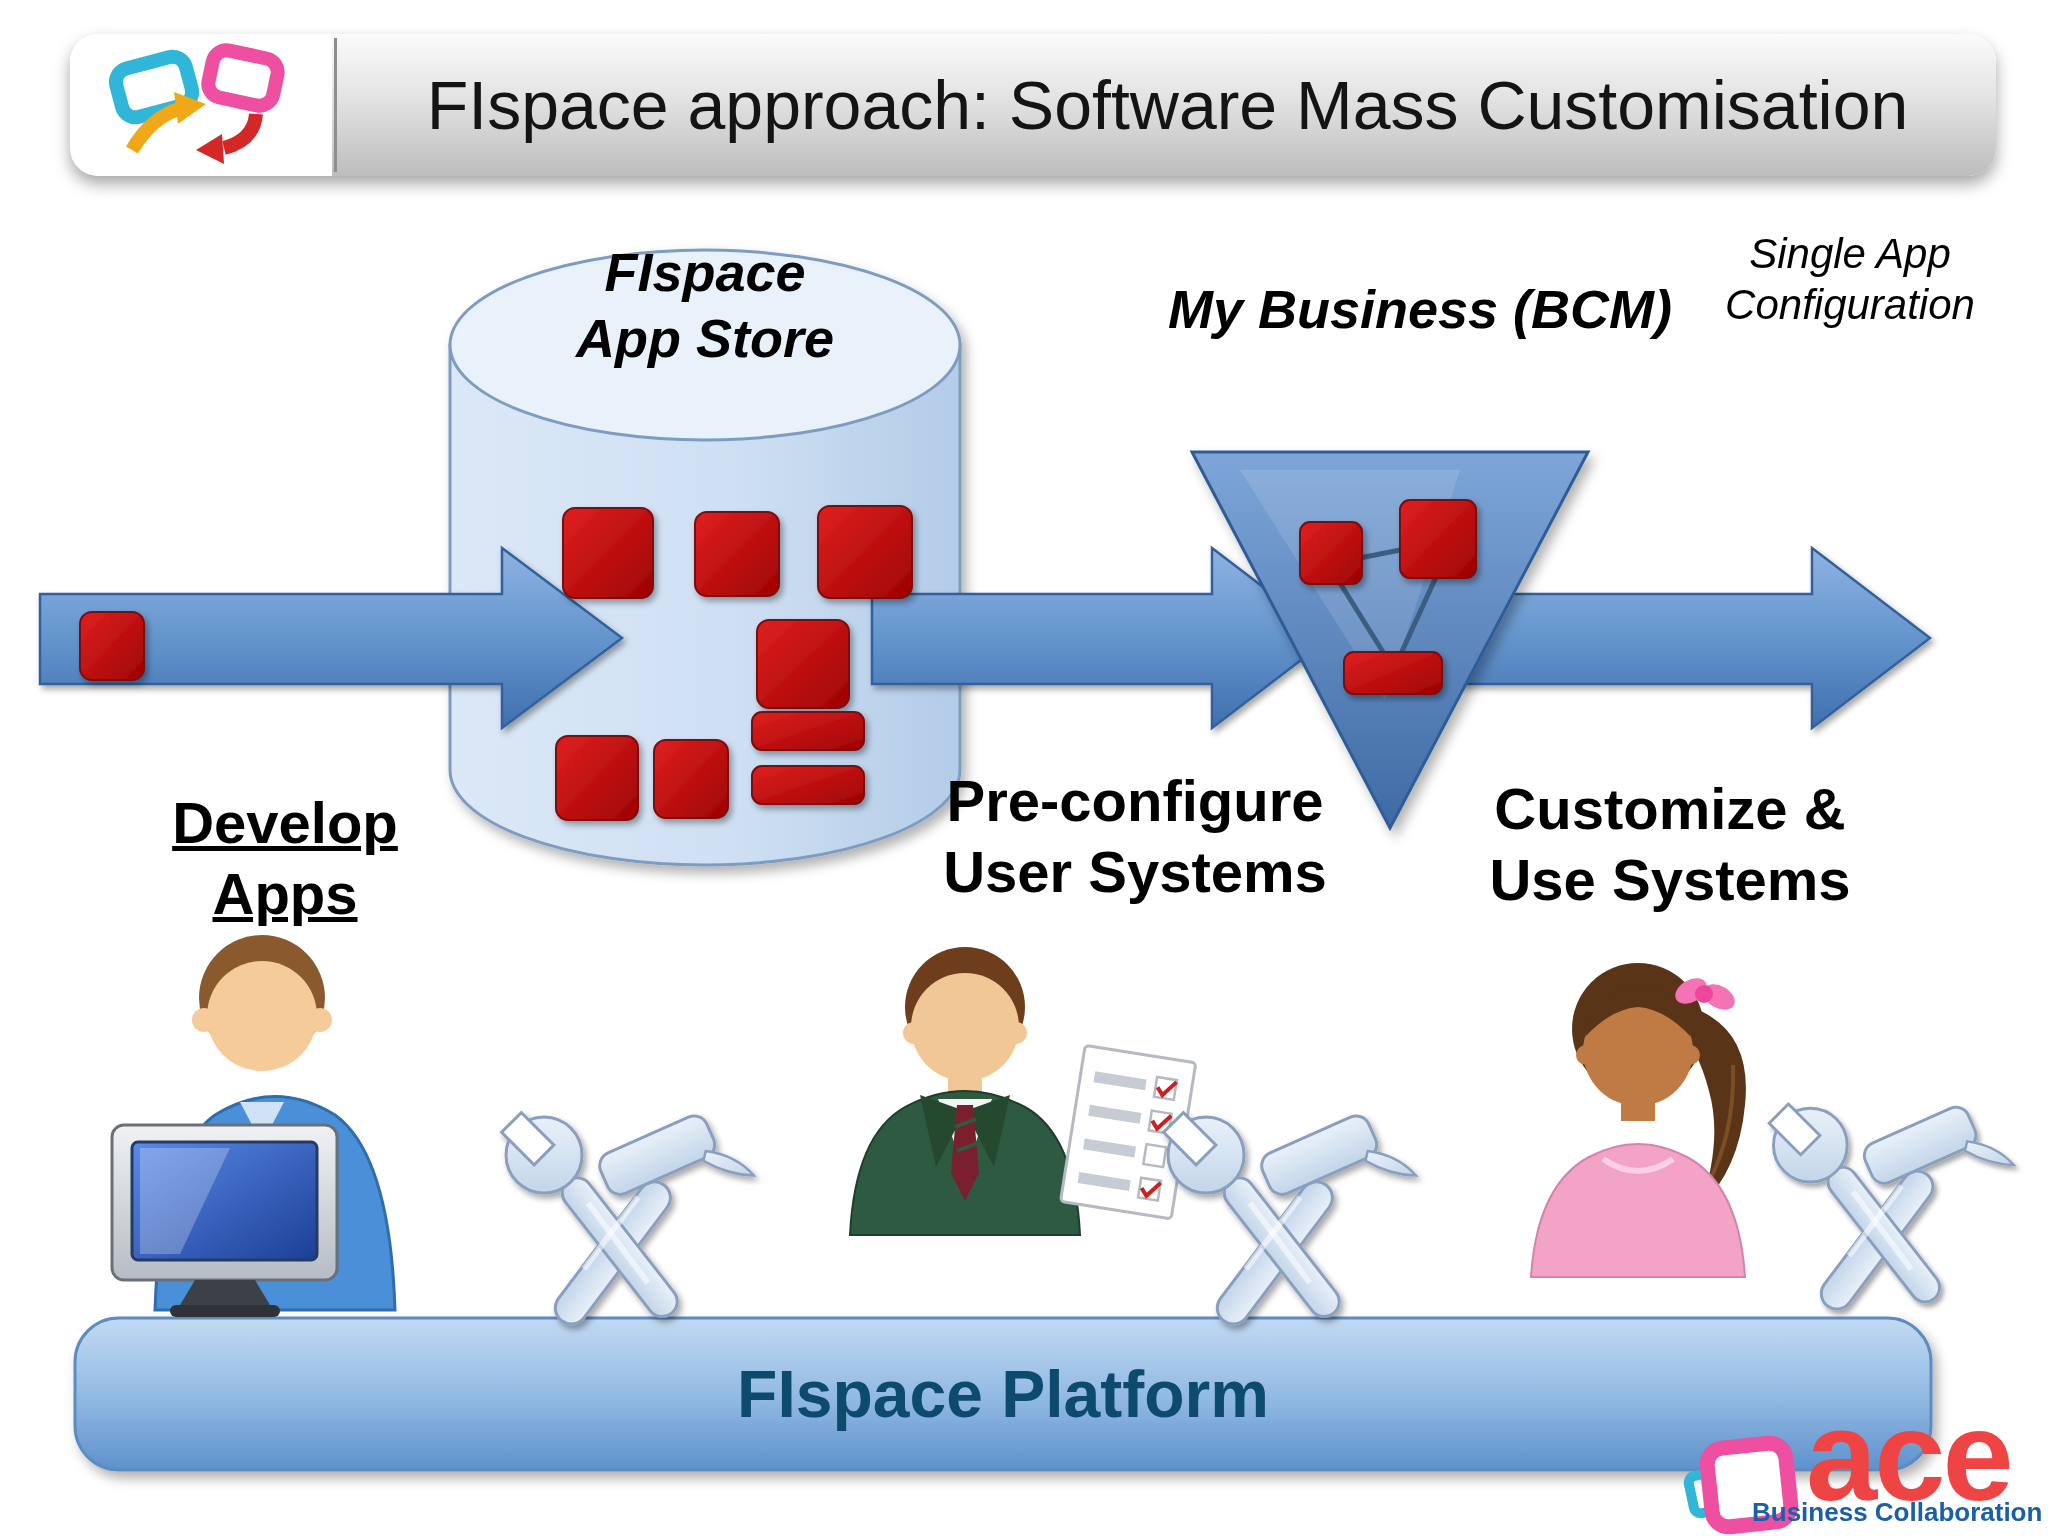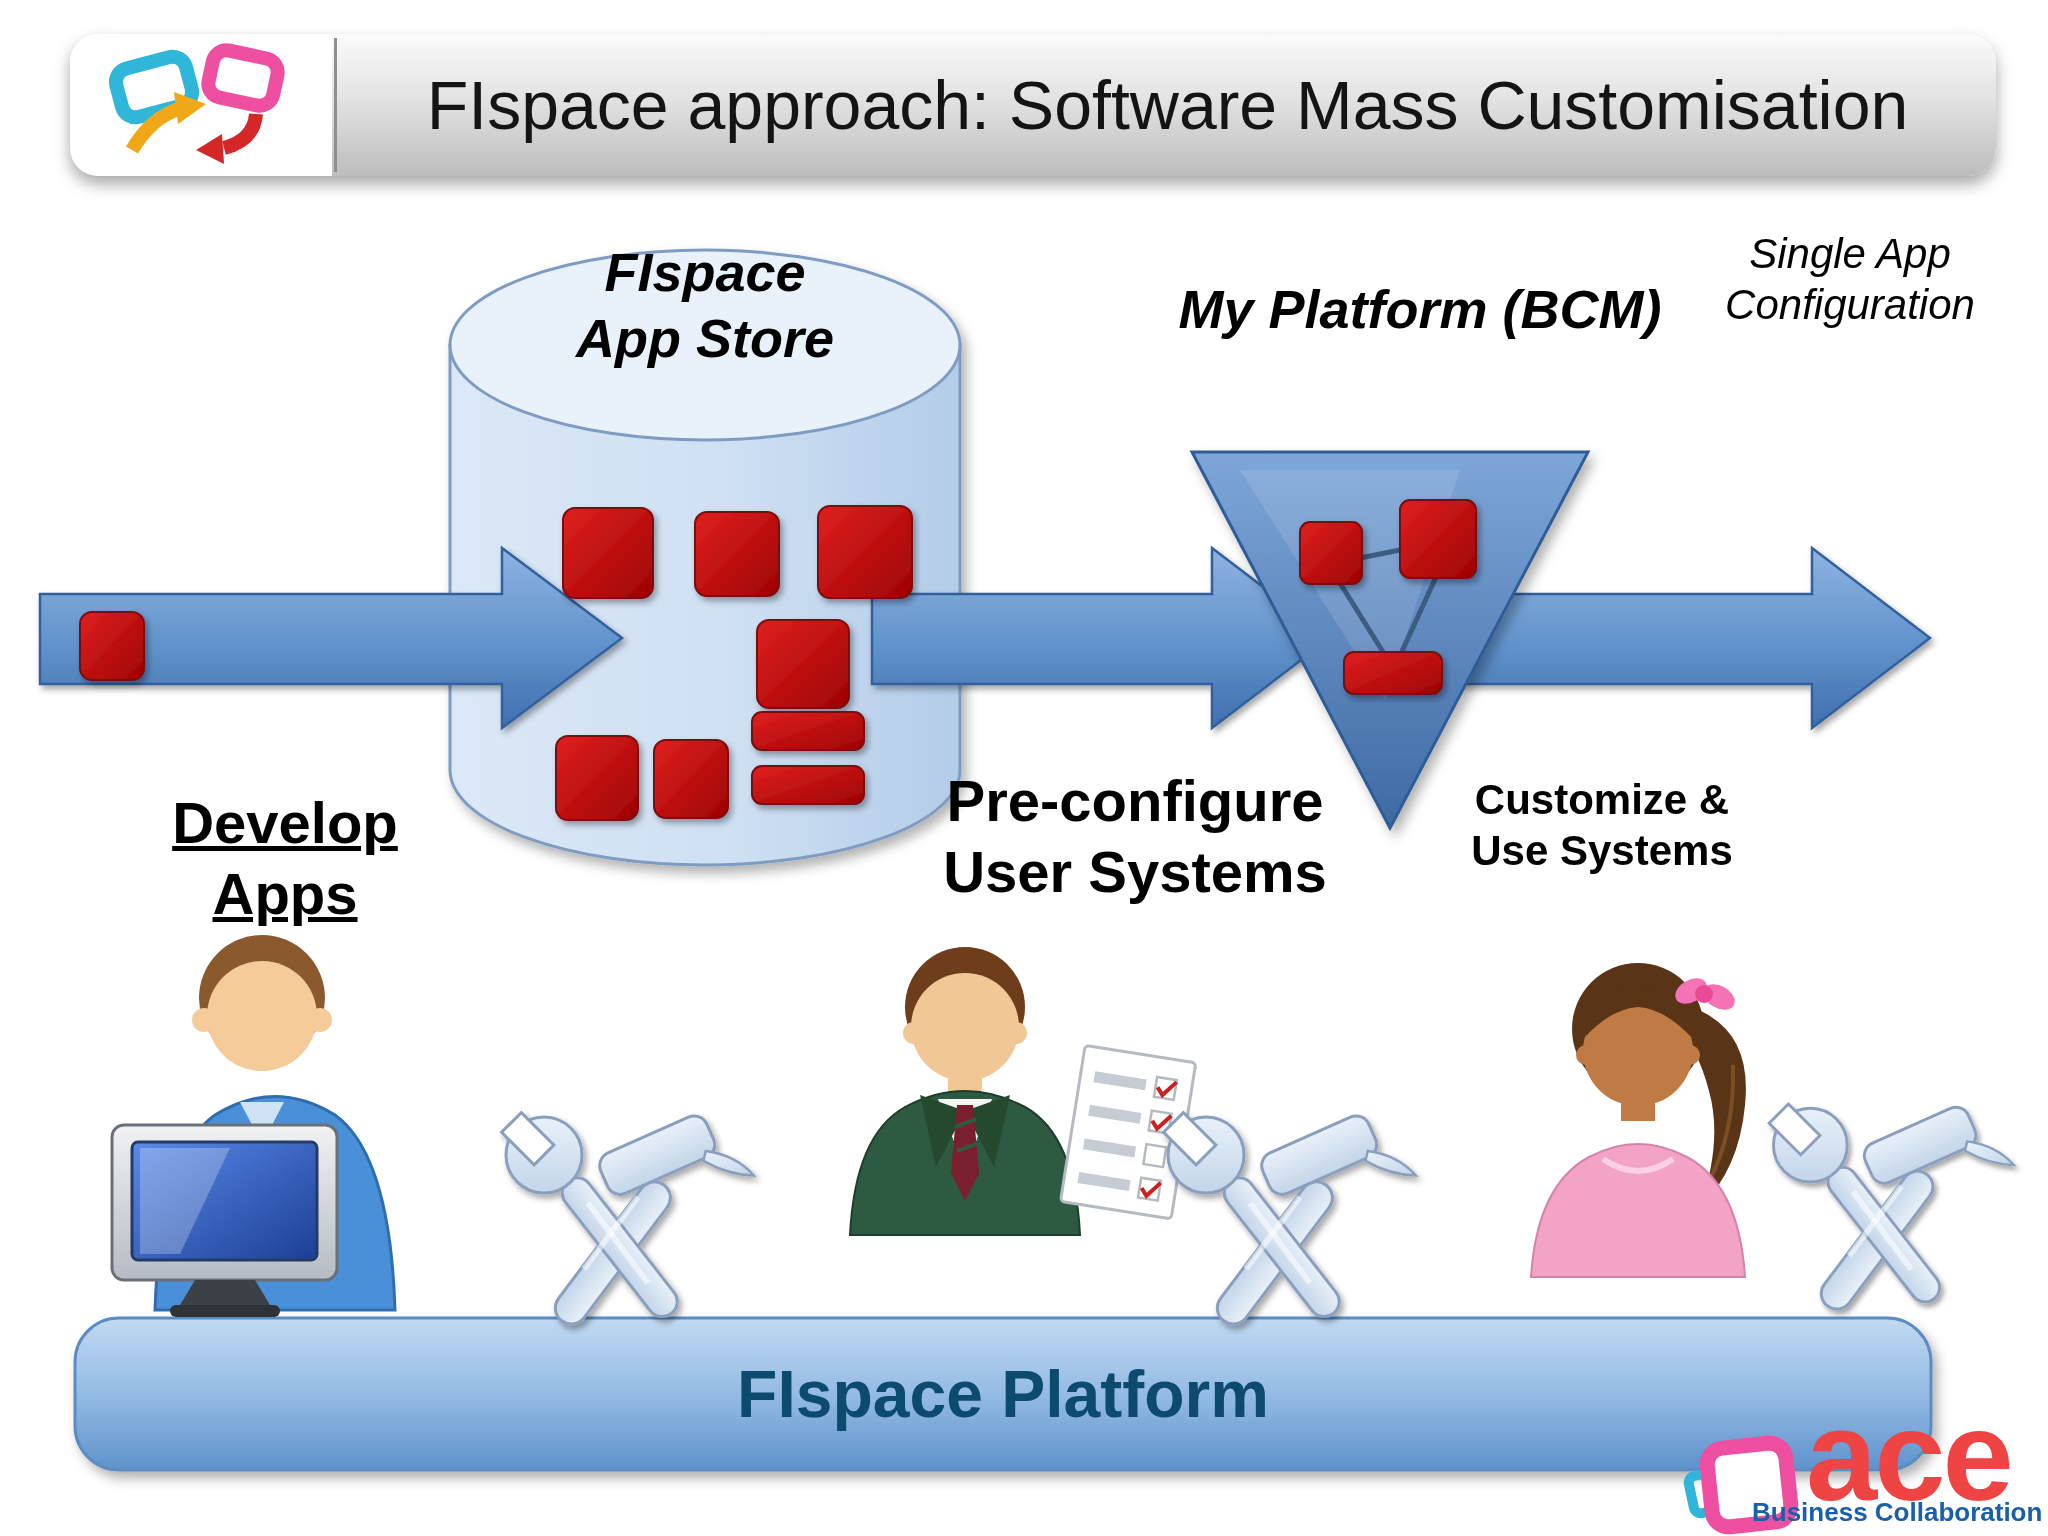--- a/index.html
+++ b/index.html
@@ -19,21 +19,21 @@
 
   
   .lbl { color:#000; text-align:center; }
   .italic { font-style:italic; font-weight:600; }
   .bold  { font-weight:bold; }
   #note-single   { left:1640px; top:228px; width:420px; font-size:42px; line-height:1.22; font-style:italic; font-weight:500; }
   #lbl-appstore  { left:450px;  top:240px; width:510px; font-size:54px; line-height:1.22; }
   #lbl-funnel    { left:1120px; top:278px; width:600px; font-size:54px; }
   #lbl-develop   { left:95px;   top:788px; width:380px; font-size:58px; line-height:1.22;text-decoration:underline; }
   #lbl-preconf   { left:870px;  top:766px; width:530px; font-size:58px; line-height:1.22; }
-  #lbl-custom    { left:1342px; top:774px; width:520px; font-size:42px; line-height:1.22; }
+  #lbl-custom    { left:1410px; top:774px; width:520px; font-size:58px; line-height:1.22; }
   #lbl-platform  { left:75px;   top:1318px; width:1856px; height:152px; display:flex;
                    align-items:center; justify-content:center; font-size:66px; font-weight:bold; color:#0c4a6e; }
 
   
   #footer-logo-cyan { left:1686px; top:1468px; width:48px; height:48px; border:10px solid #2fb6d9;
     border-radius:12px; transform:rotate(-12deg); }
   #footer-logo-pink { left:1702px; top:1438px; width:94px; height:94px; border:15px solid #ee4fa0;
     border-radius:24px; transform:rotate(-6deg); background:#fff; }
   #footer-logo-text { left:1806px; top:1392px; font-size:128px; font-weight:bold; color:#ef4444;
     letter-spacing:-3px; line-height:1; }
@@ -233,21 +233,21 @@
   <div class="abs lbl" id="note-single">
     <span>Single App</span><br>
     <span>Configuration</span>
   </div>
 
   <div class="abs lbl italic" id="lbl-appstore">
     <span>FIspace</span><br>
     <span>App Store</span>
   </div>
 
-  <div class="abs lbl italic" id="lbl-funnel">My Platform (BCM)</div>
+  <div class="abs lbl italic" id="lbl-funnel">My Business (BCM)</div>
 
   <div class="abs lbl bold" id="lbl-develop">
     <span>Develop</span><br>
     <span>Apps</span>
   </div>
 
   <div class="abs lbl bold" id="lbl-preconf">
     <span>Pre-configure</span><br>
     <span>User Systems</span>
   </div>

